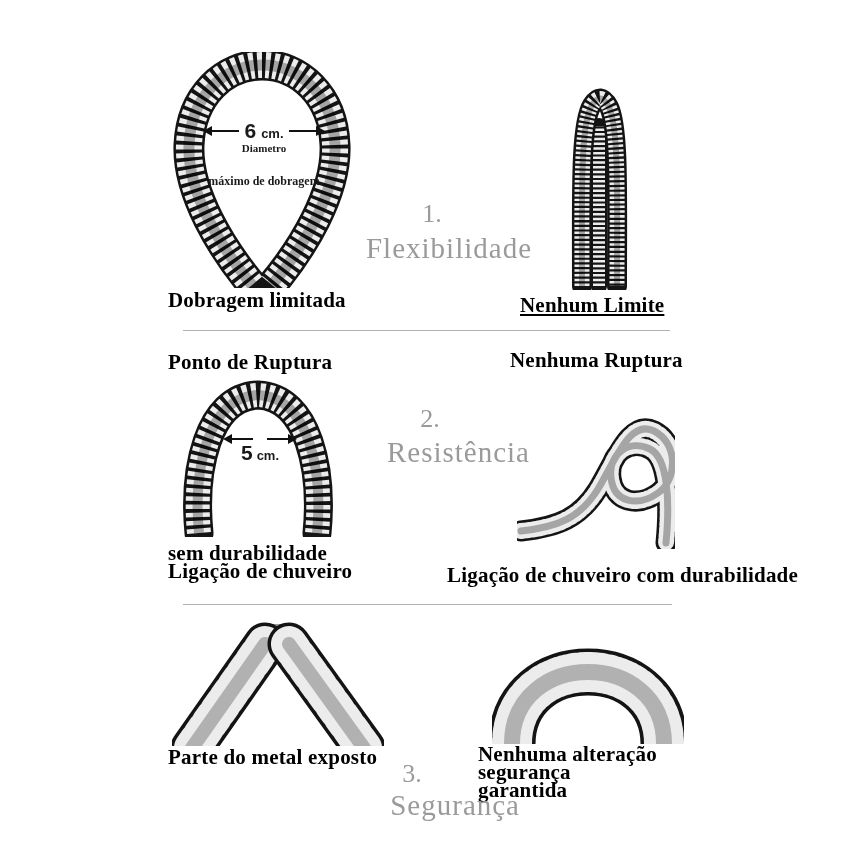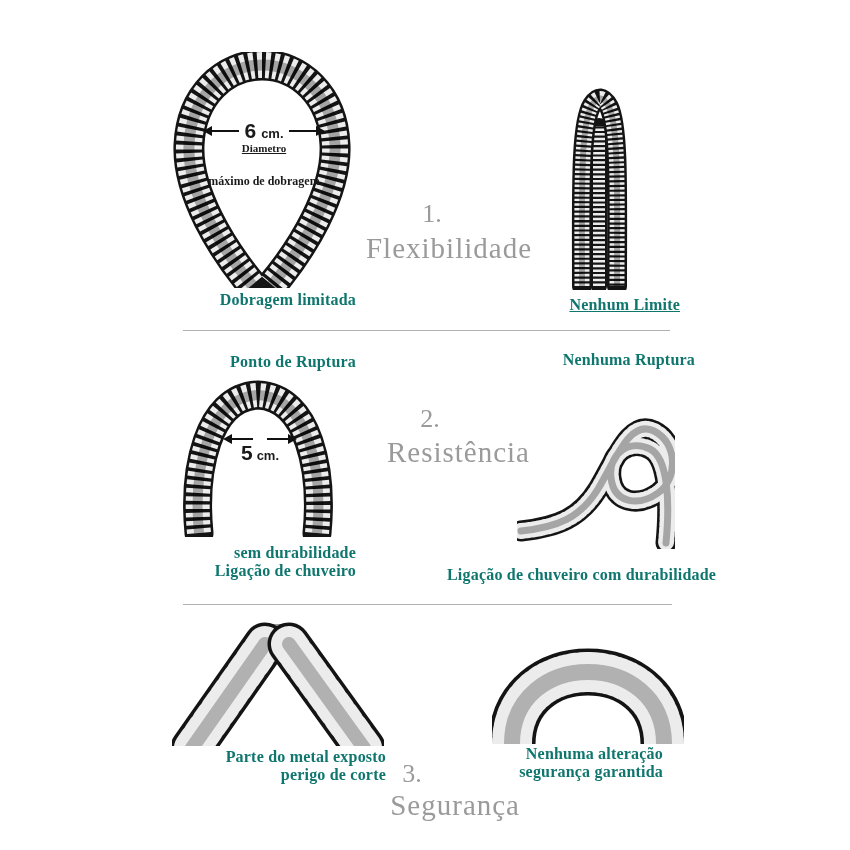--- a/index.html
+++ b/index.html
@@ -2,38 +2,38 @@
 <html><head>
 <meta charset="utf-8">
 <style>
   html,body { margin:0; padding:0; background:#ffffff; }
   .stage {
     position:relative; width:850px; height:850px; background:#ffffff;
     font-family:"Liberation Serif", serif; color:#1a1a1a; overflow:hidden;
   }
   .abs { position:absolute; }
   .caption {
-    font-weight:bold; font-size:16px; line-height:18px; text-align:right;
-    color:#0f766e; letter-spacing:0.2px;
+    font-weight:bold; font-size:21px; line-height:18px; text-align:left;
+    color:#000000; letter-spacing:0.2px;
   }
   .section-number {
     font-size:26px; color:#9a9a9a; text-align:center; line-height:30px;
   }
   .section-title {
     font-size:29px; color:#9a9a9a; text-align:right; line-height:32px;
     letter-spacing:1px;
   }
   .divider { height:1px; background:#a3a3a3; opacity:0.85; }
   .hose-img { display:block; }
 
   
   .dim-row { display:flex; align-items:center; justify-content:center; gap:5px; }
   .dim-value { font-family:"Liberation Sans", sans-serif; font-weight:bold; font-size:21px; line-height:21px; }
   .dim-unit  { font-family:"Liberation Sans", sans-serif; font-weight:bold; font-size:13px; padding-top:6px; }
-  .dim-note1 { font-weight:bold; font-size:11px; text-align:center; margin-top:1px;text-decoration:underline; }
+  .dim-note1 { font-weight:bold; font-size:11px; text-align:center; margin-top:1px; }
   .dim-note2 { font-weight:bold; font-size:12px; text-align:center; margin-top:20px; }
 
   .arr { display:inline-block; position:relative; height:2px; background:#111; }
   .arr-l::before {
     content:""; position:absolute; left:-2px; top:-4px; width:0; height:0;
     border-style:solid; border-width:5px 9px 5px 0;
     border-color:transparent #111 transparent transparent;
   }
   .arr-r::after {
     content:""; position:absolute; right:-2px; top:-4px; width:0; height:0;
@@ -128,21 +128,20 @@
       <path d="M20,134 L93,30" stroke="#ececec" stroke-width="36" stroke-dasharray="9 6"></path>
       <path d="M20,134 L93,30" stroke="#000" stroke-opacity="0.25" stroke-width="14"></path>
       <path d="M192,134 L117,30" stroke="#141414" stroke-width="43"></path>
       <path d="M192,134 L117,30" stroke="#ececec" stroke-width="36" stroke-dasharray="9 6"></path>
       <path d="M192,134 L117,30" stroke="#000" stroke-opacity="0.25" stroke-width="14"></path>
     </g>
   </svg>
 
   <div class="abs caption" style="left:168px; top:748px; width:218px;">
     <div>Parte do metal exposto</div>
-    <div>perigo de corte</div>
   </div>
 
   <svg class="abs hose-img" style="left:492px; top:610px;" width="192" height="134" viewBox="0 0 192 134">
     <g fill="none" stroke-linecap="round">
       <path d="M20,134 C20,38 172,38 172,134" stroke="#141414" stroke-width="47"></path>
       <path d="M20,134 C20,38 172,38 172,134" stroke="#ececec" stroke-width="40" stroke-dasharray="4.5 4"></path>
       <path d="M20,134 C20,38 172,38 172,134" stroke="#000" stroke-opacity="0.25" stroke-width="16"></path>
     </g>
   </svg>
 

